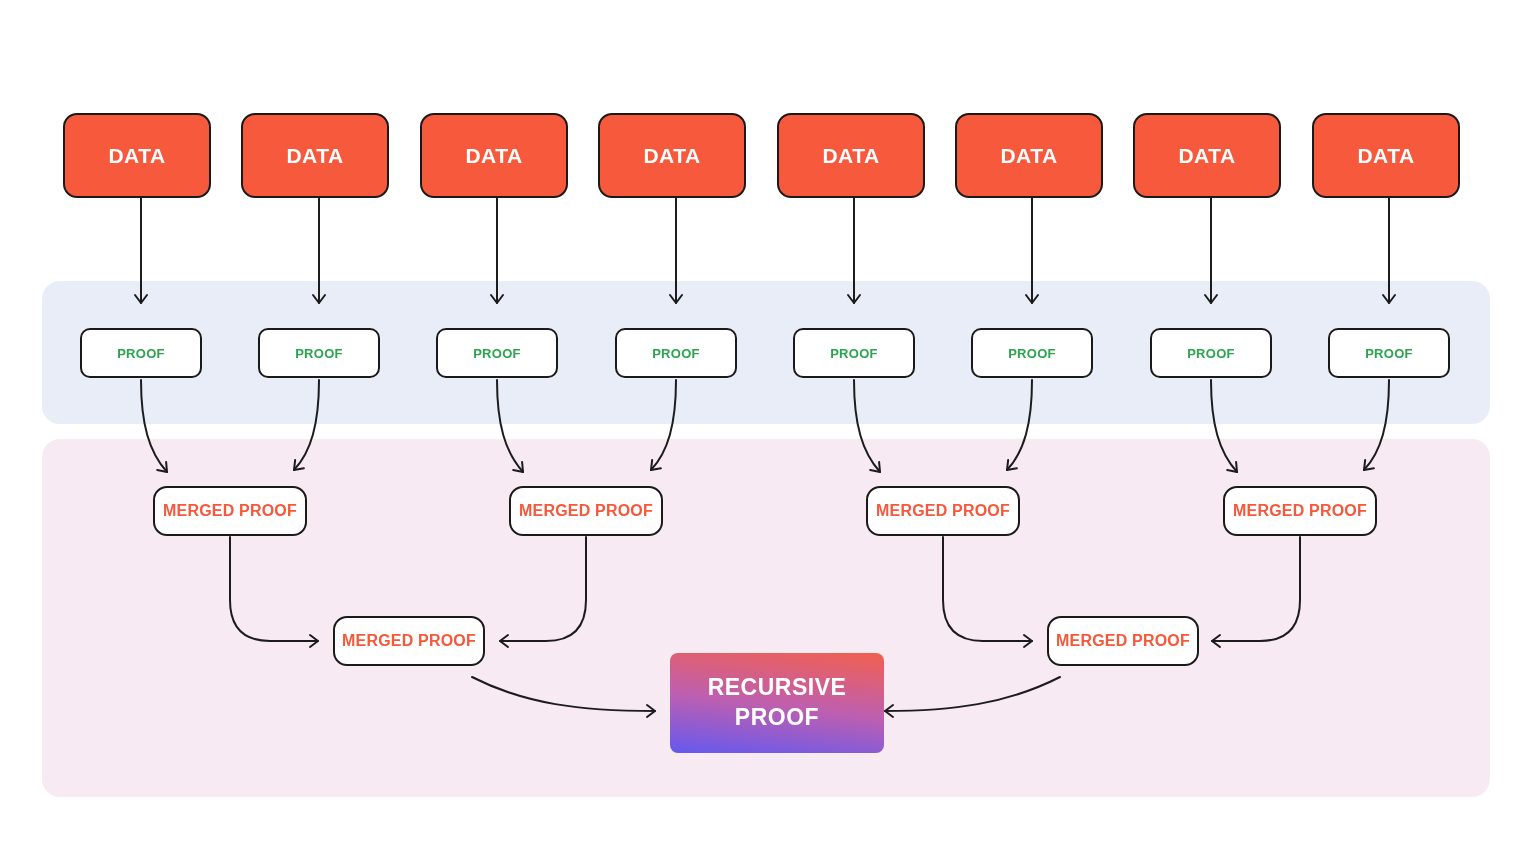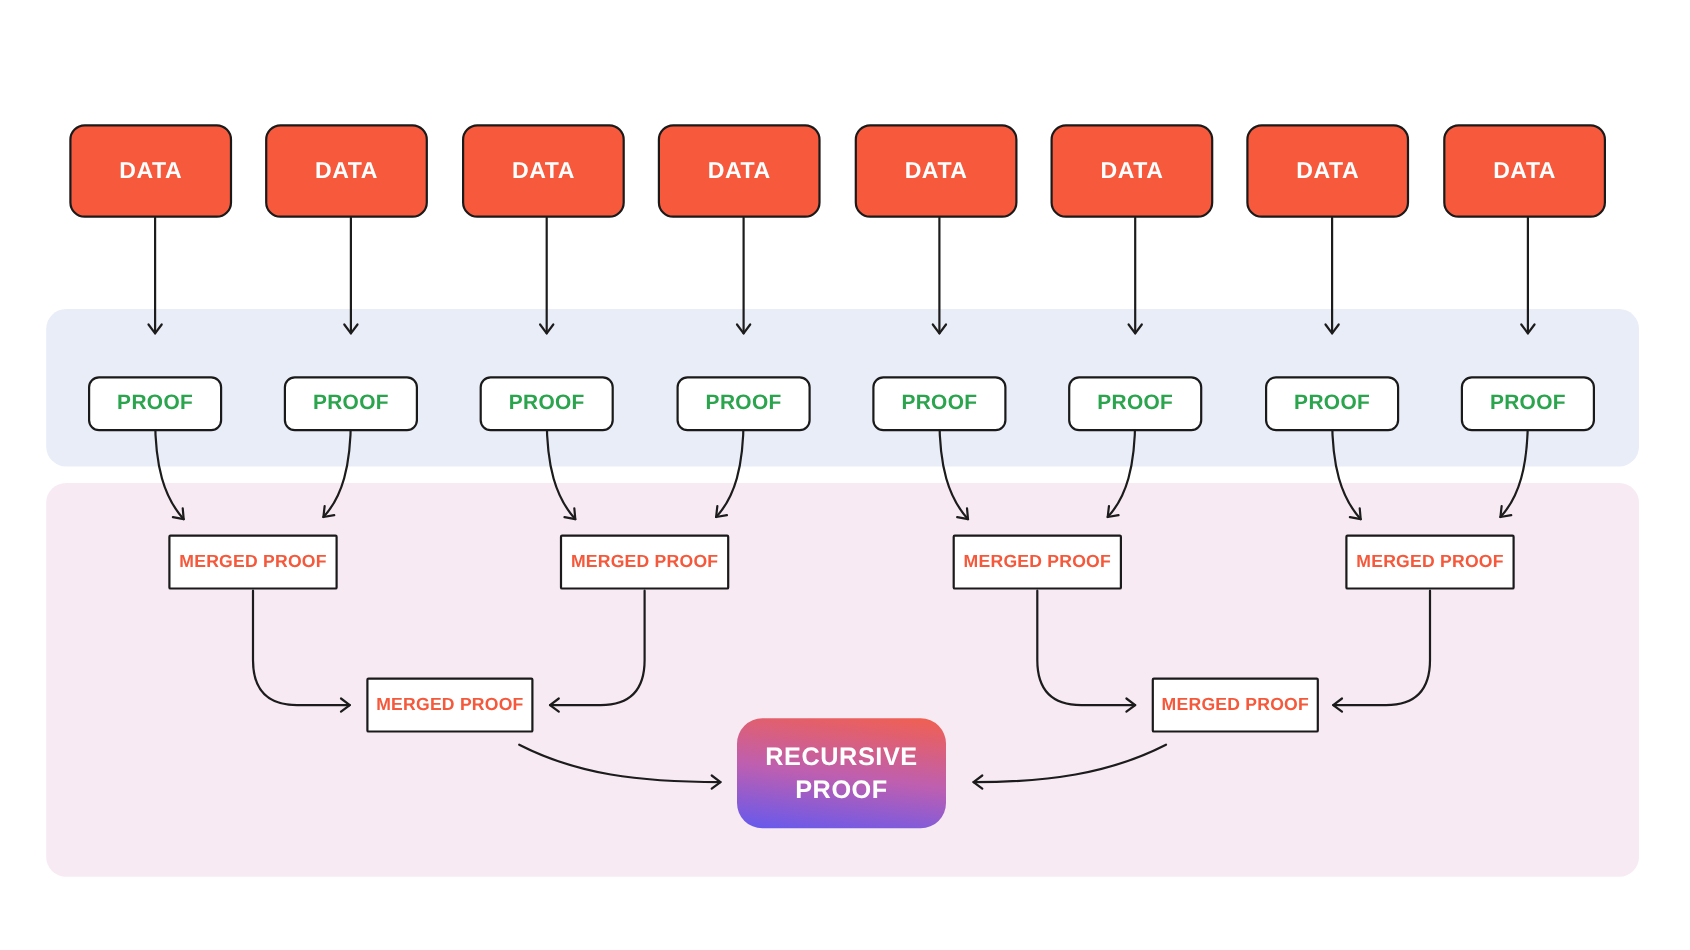--- a/index.html
+++ b/index.html
@@ -60,44 +60,43 @@
     letter-spacing: 0.5px;
   }
   .node.proof {
     top: 328px;
     width: 122px;
     height: 50px;
     background: #ffffff;
     border: 2px solid var(--c-node_border, #1A1A1A);
     border-radius: 10px;
     color: var(--c-proof_text, #2BA44E);
-    font-size: 19px;
+    font-size: 13px;
     letter-spacing: 0.3px;
-    margin-top: 14px;
   }
   .node.merged {
     width: 154px;
     height: 50px;
     background: #ffffff;
     border: 2px solid var(--c-node_border, #1A1A1A);
-    border-radius: 2px;
+    border-radius: 14px;
     color: var(--c-merged_text, #F5583A);
     font-size: 16px;
     letter-spacing: 0.2px;
     text-align: right;
   }
   .node.merged.lv1 { top: 486px; }
   .node.merged.lv2 { top: 616px; width: 152px; }
   .node.recursive {
     left: 670px;
     top: 653px;
-    width: 190px;
+    width: 214px;
     height: 100px;
     border: none;
-    border-radius: 23px;
+    border-radius: 8px;
     background: linear-gradient(187deg,
       var(--c-recursive_gradient_top, #F2604E) 0%,
       var(--c-recursive_gradient_mid, #BE5FB0) 52%,
       var(--c-recursive_gradient_bottom, #6459EE) 100%);
     color: var(--c-recursive_text, #ffffff);
     font-size: 23px;
     line-height: 1.3;
     letter-spacing: 0.5px;
     padding: 0 24px;
   }

